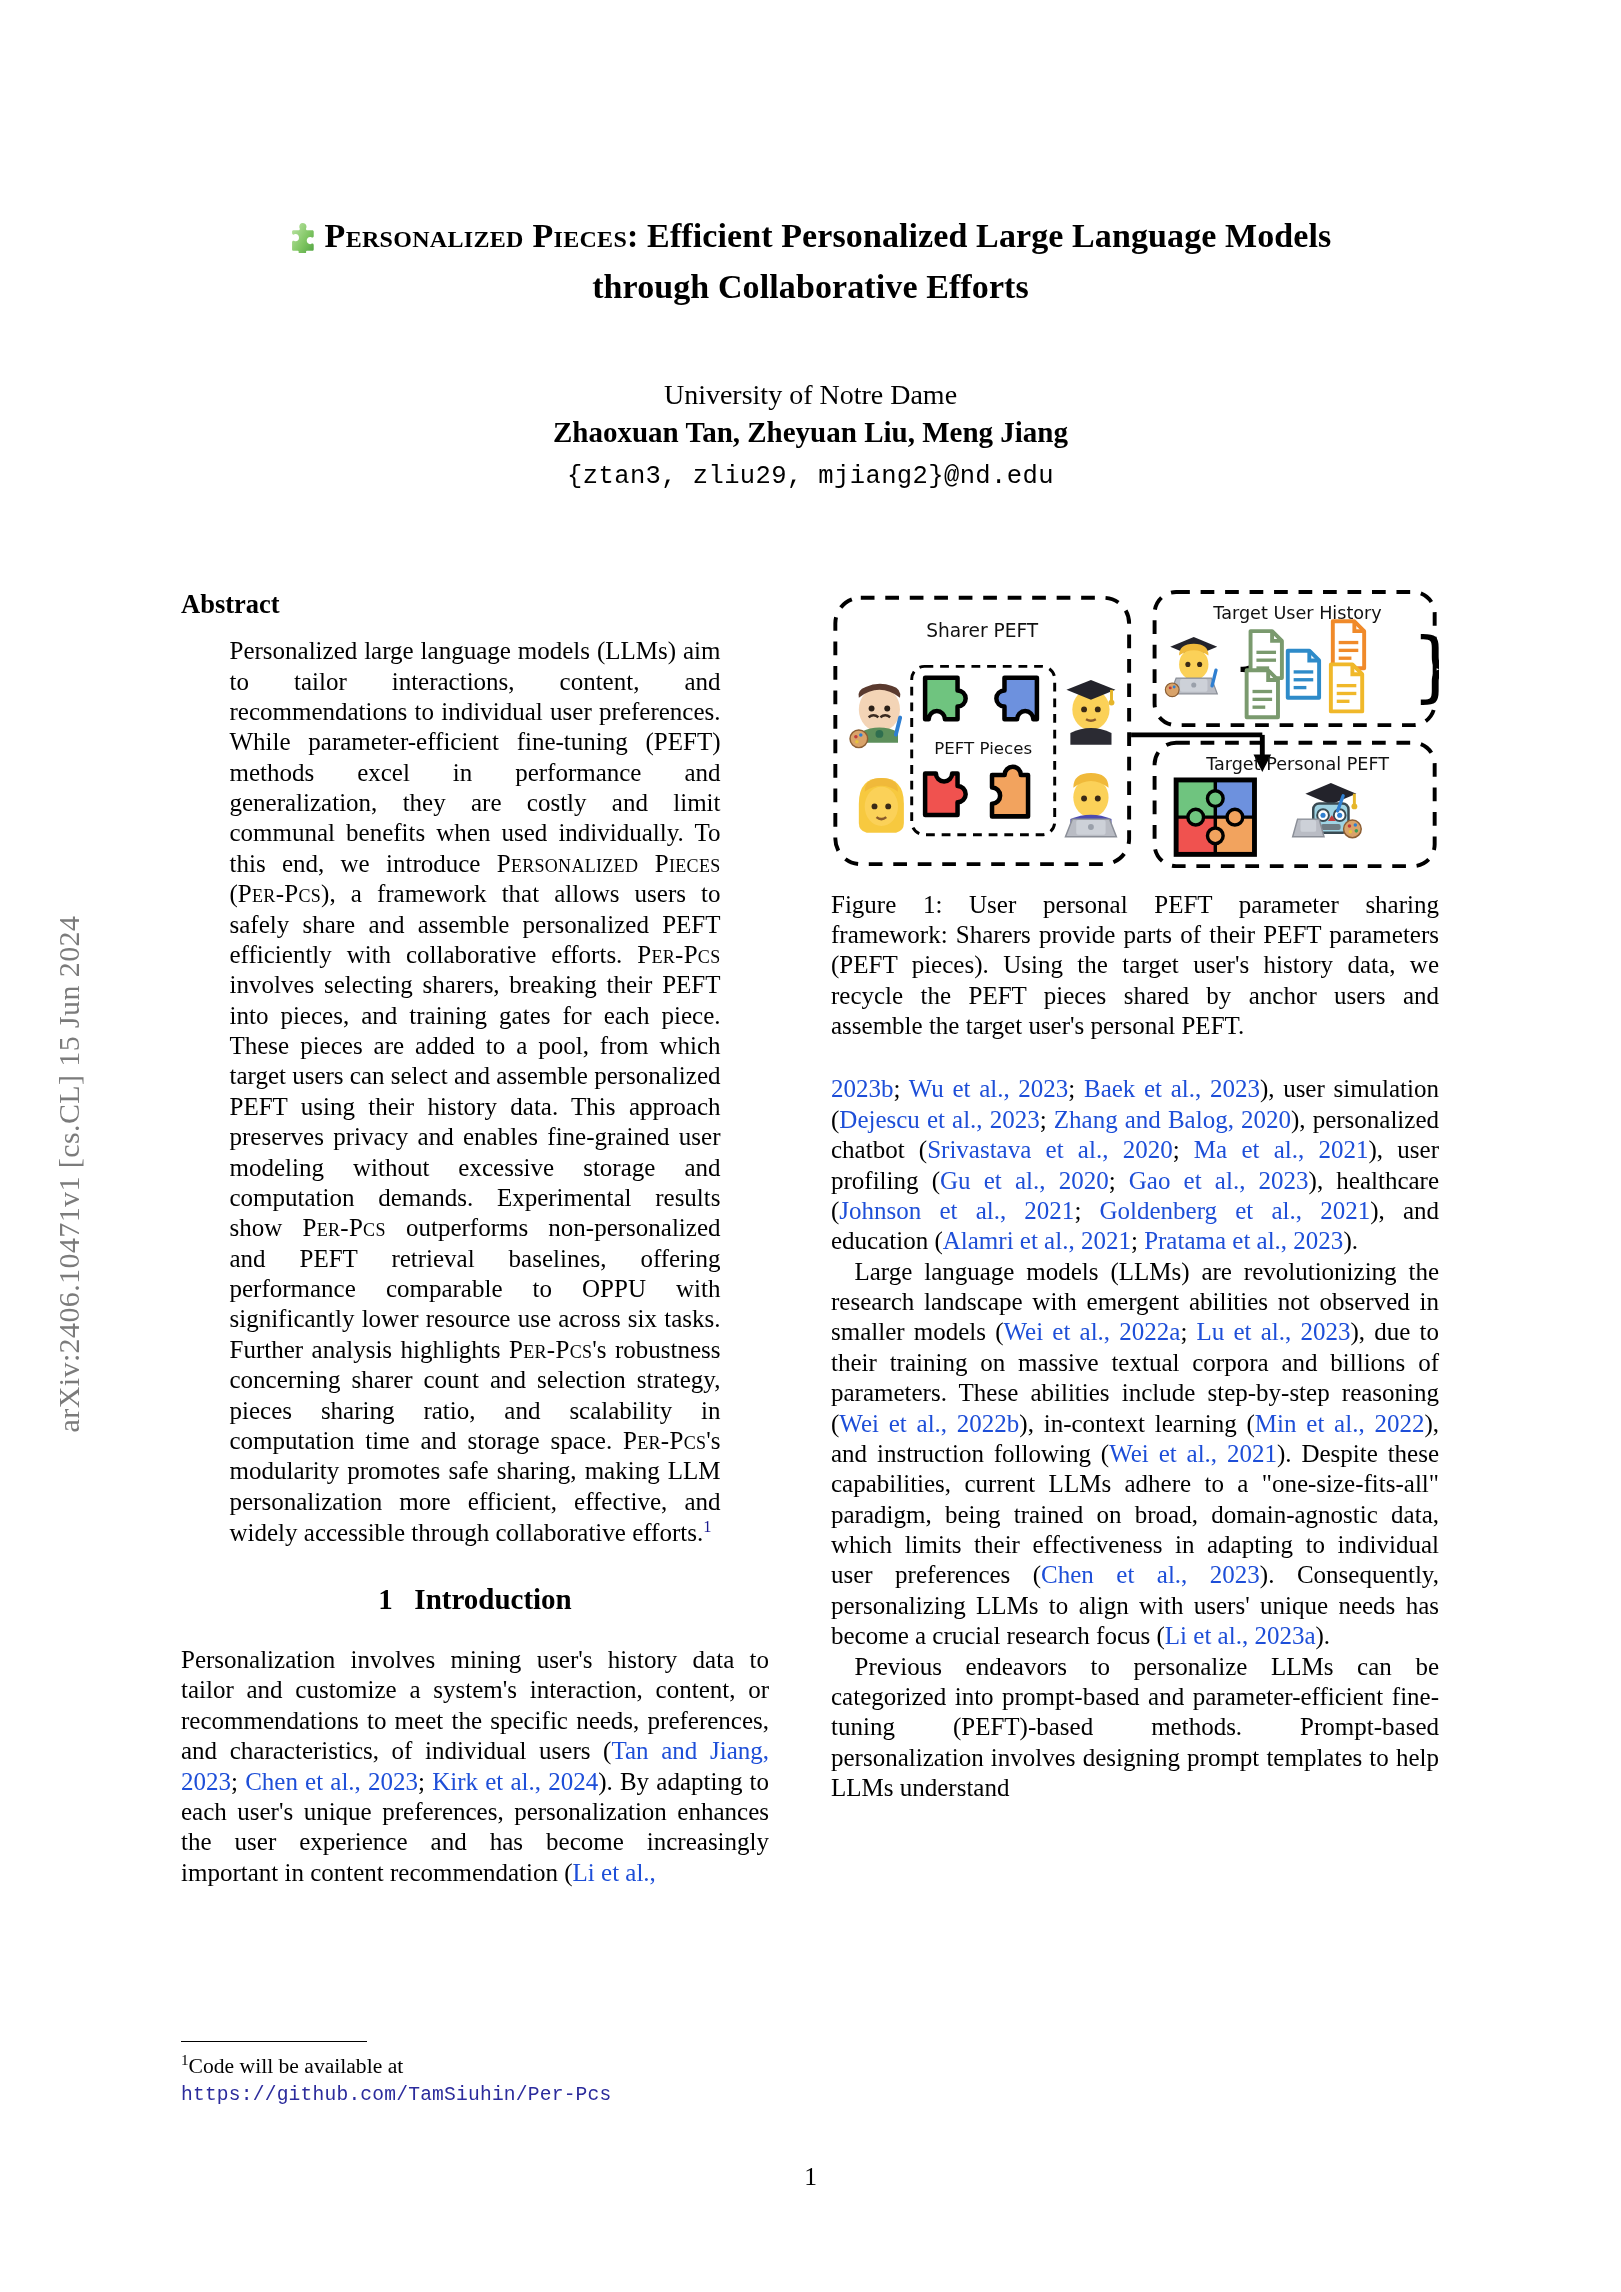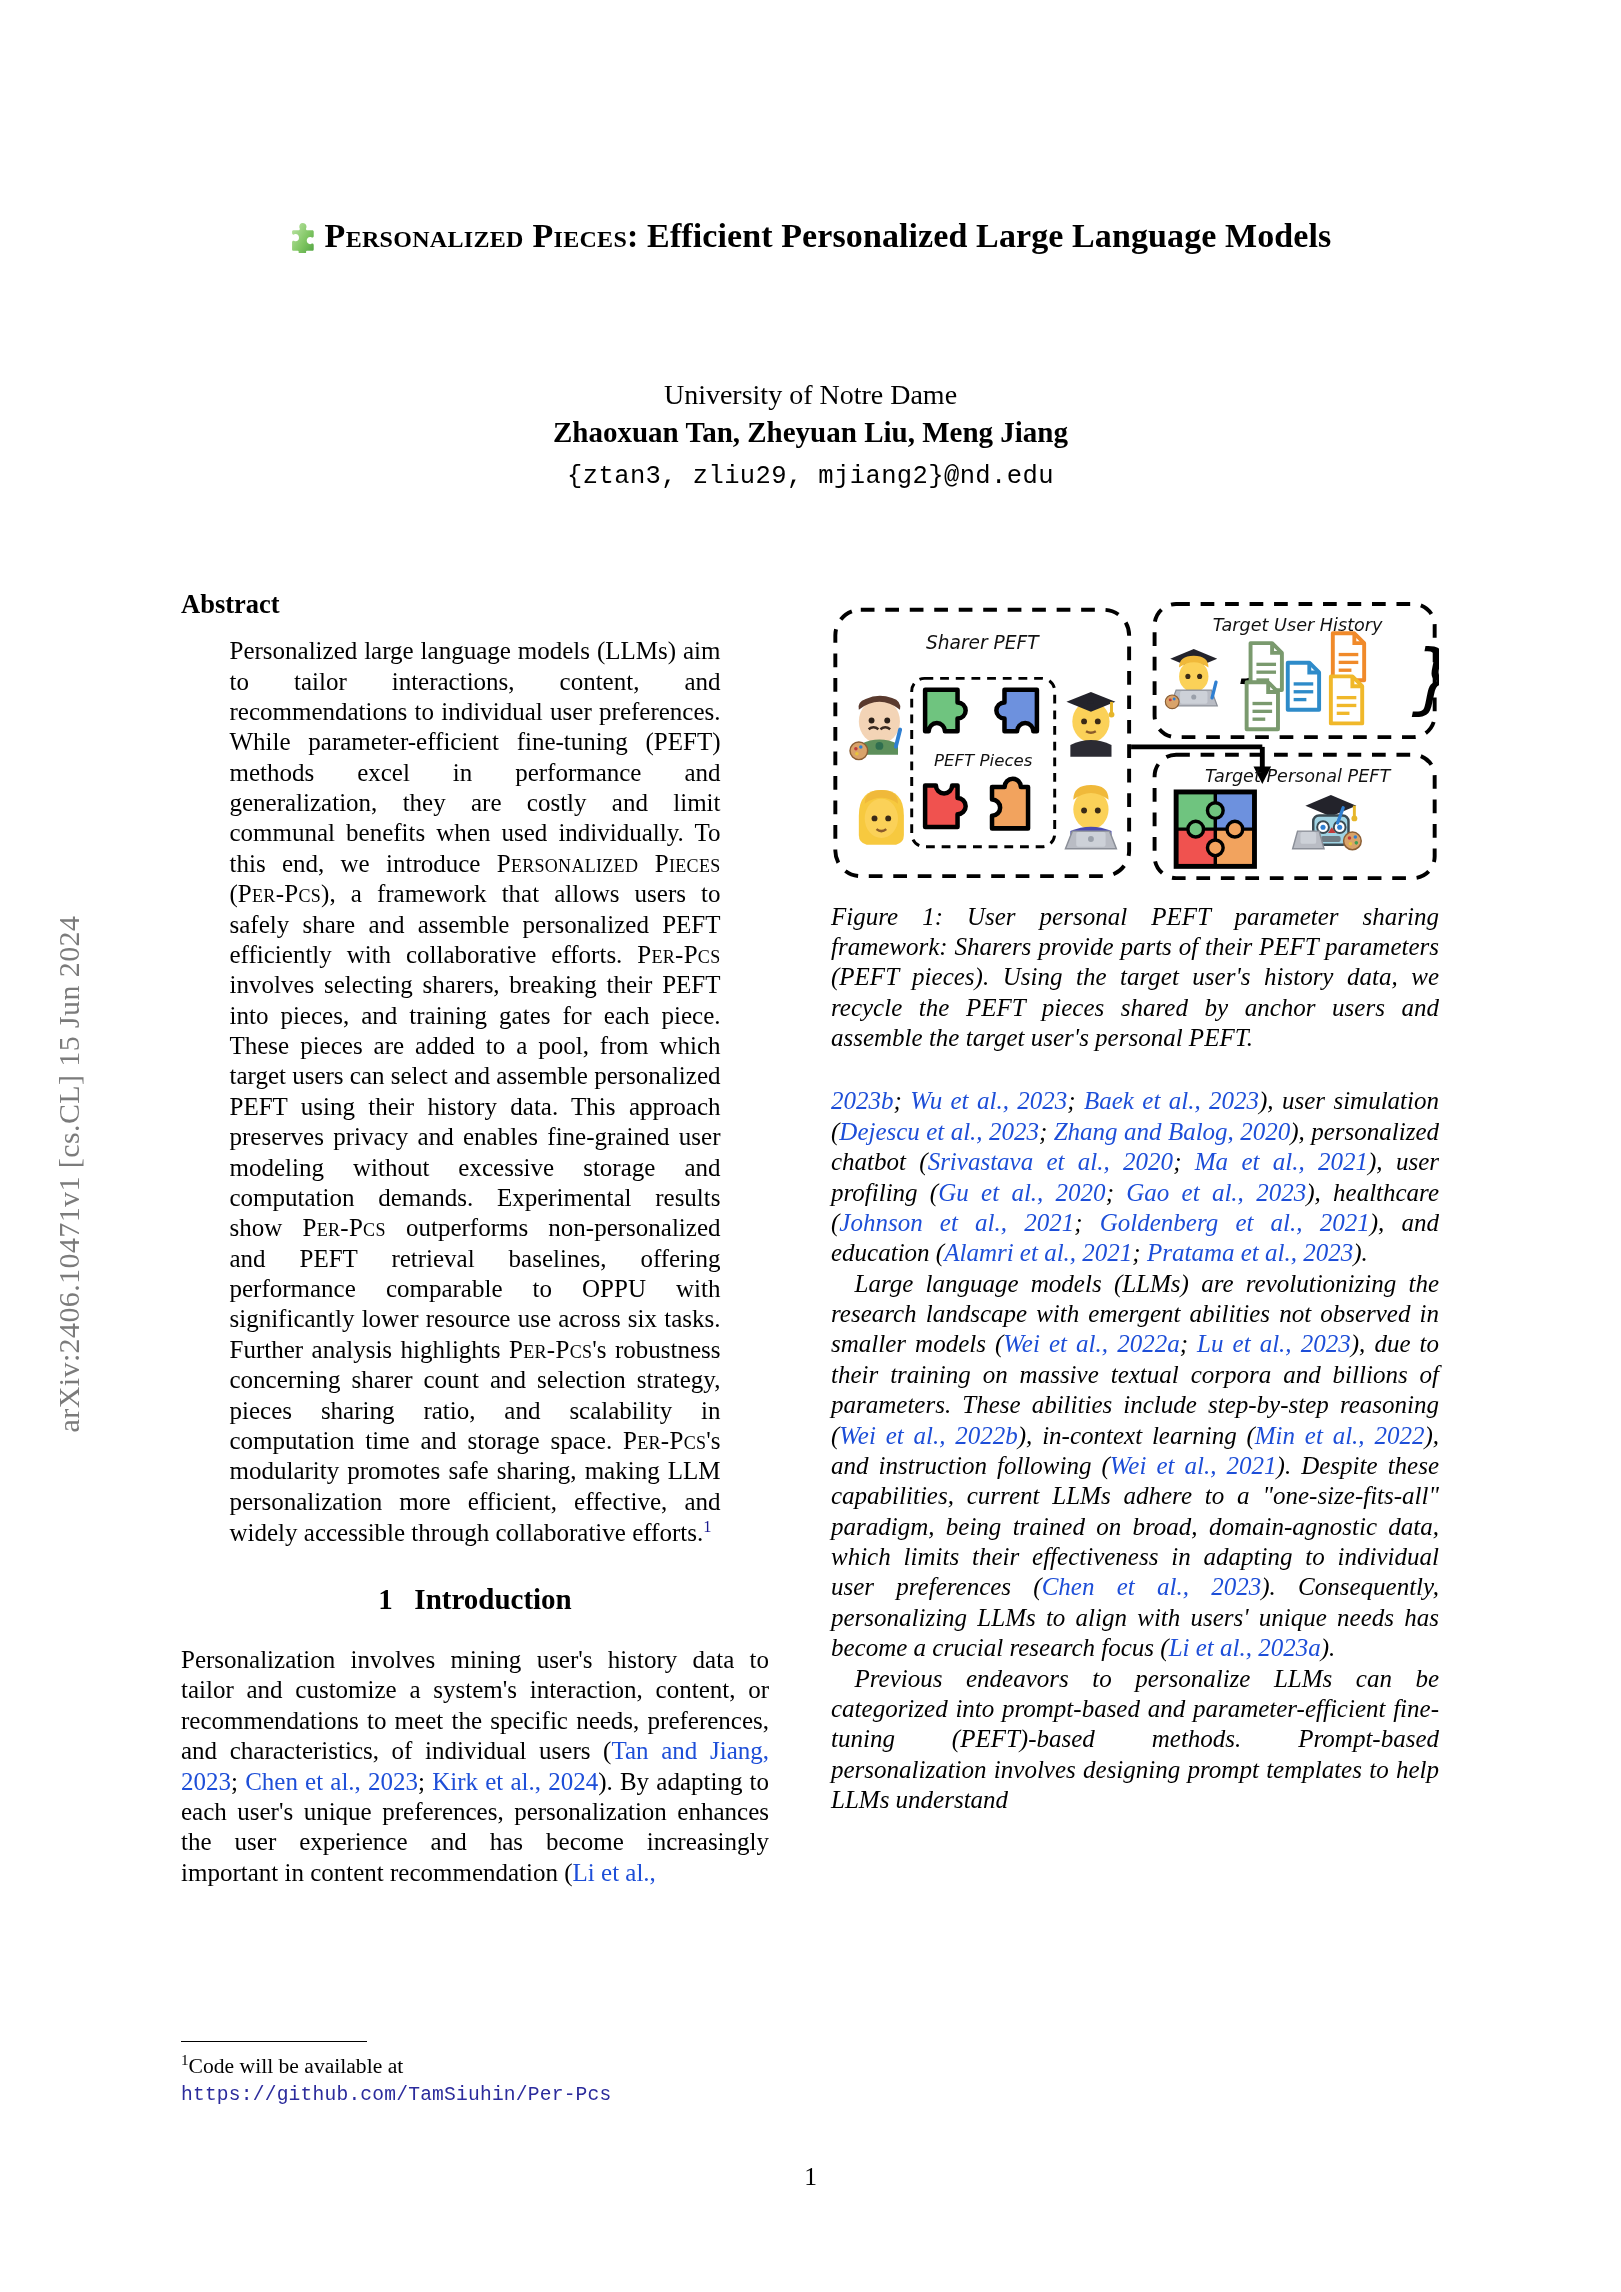--- a/index.html
+++ b/index.html
@@ -146,23 +146,22 @@
     font-family: Liberation Mono, monospace;
     font-size: 19.6px;
     color: #2b2b9c;
     letter-spacing: 0.2px;
   }
 
   
   #figure-block {
     position: absolute;
     left: 831px;
-    top: 600px;
+    top: 588px;
     width: 608px;
-    font-style: italic;
   }
   #figure-canvas {
     width: 608px;
     height: 284px;
     position: relative;
   }
   #figure-caption {
     margin-top: 17.6px;
     font-size: 25px;
     line-height: 1.215;
@@ -196,20 +195,21 @@
           <defs>
             <linearGradient id="pzg" x1="0" y1="0" x2="1" y2="1">
               <stop offset="0%" stop-color="#bfe6a8"></stop>
               <stop offset="55%" stop-color="#7fc562"></stop>
               <stop offset="100%" stop-color="#4a9e3e"></stop>
             </linearGradient>
           </defs>
           <path fill="url(#pzg)" d="M24 6c5 0 8 3 8 7 0 2-1 3-1 4.5 0 1.5 1.2 2.5 3 2.5h9c2 0 3 1 3 3v8c0 1.8-1 3-2.5 3-1.5 0-2.5-1.2-4.5-1.2-3.8 0-6.5 3-6.5 7s2.7 7 6.5 7c2 0 3-1.2 4.5-1.2 1.5 0 2.5 1.2 2.5 3v8c0 2-1 3-3 3h-9c-1.8 0-3 1-3 2.6 0 1.6 1 2.6 1 4.6 0 4-3 7-8 7s-8-3-8-7c0-2 1-3 1-4.6 0-1.6-1.2-2.6-3-2.6H7c-2 0-3-1-3-3V43c0-1.8 1-3 2.6-3 1.6 0 2.4 1.2 4.4 1.2 3.8 0 6.5-3 6.5-7s-2.7-7-6.5-7c-2 0-2.8 1.2-4.4 1.2C5 28.4 4 27.2 4 25.4V23c0-2 1-3 3-3h9c1.8 0 3-1 3-2.5 0-1.5-1-2.5-1-4.5 0-4 3-7 6-7z"></path>
         </svg>
       </span><span class="smallcaps">Personalized Pieces</span><span>: Efficient Personalized Large Language Models</span><br>
+      <span>through Collaborative Efforts</span>
     </div>
   </div>
 
   <div id="authors">
     <div id="affiliation">University of Notre Dame</div>
     <div id="author-names">Zhaoxuan Tan, Zheyuan Liu, Meng Jiang</div>
     <div id="emails">{ztan3, zliu29, mjiang2}@nd.edu</div>
   </div>
 
   <div class="col" id="col-left">

